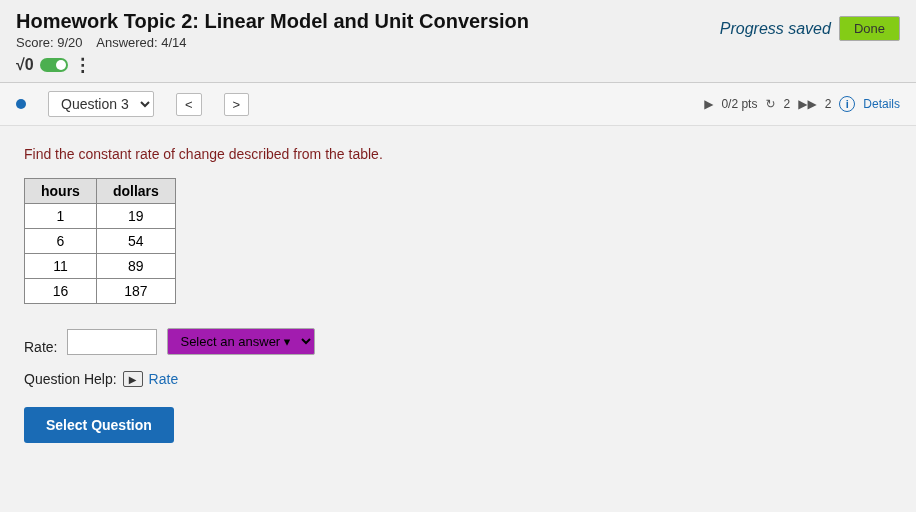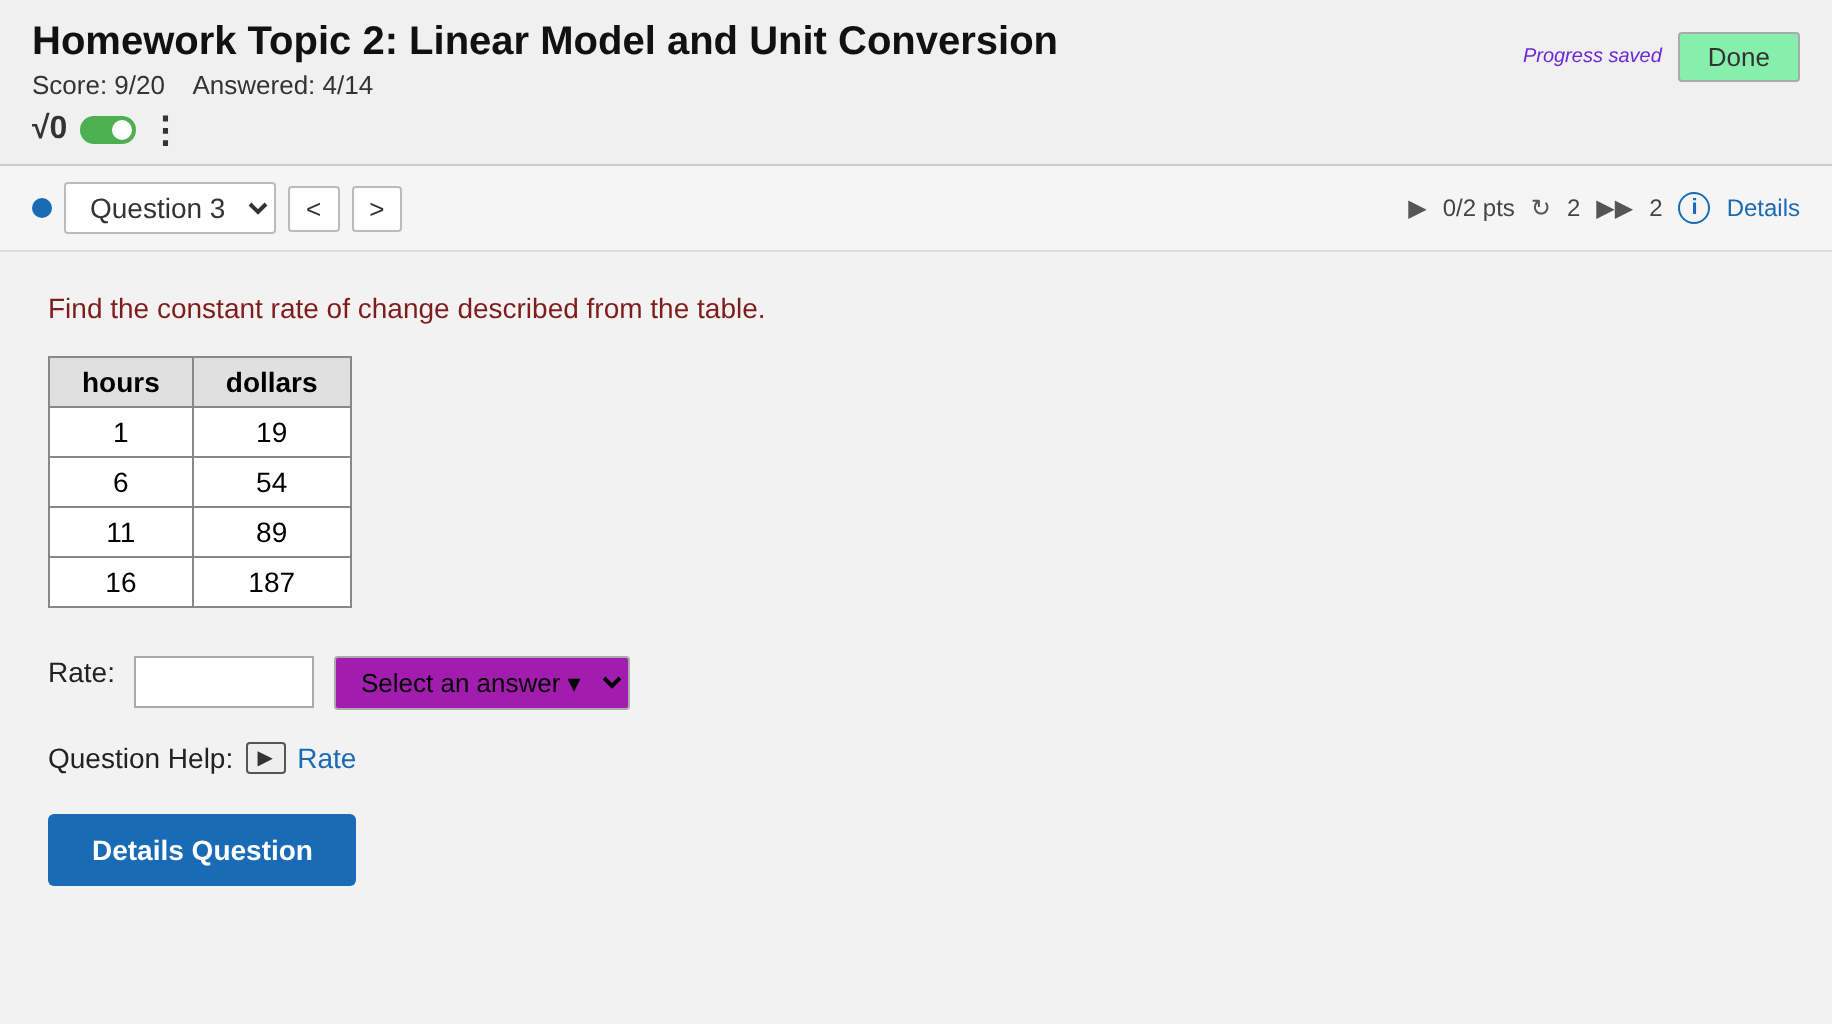--- a/index.html
+++ b/index.html
@@ -65,45 +65,45 @@
       font-weight: bold;
       letter-spacing: 1px;
     }
     .top-bar-right {
       display: flex;
       align-items: center;
       gap: 8px;
       margin-top: 6px;
     }
     .progress-saved {
-      font-size: 10px;
-      color: #6d28d9;
+      font-size: 16px;
+      color: #0c4a6e;
       font-style: italic;
     }
     .done-btn {
-      background: #86efac;
+      background: #84cc16;
       border: 1px solid #aaa;
       padding: 4px 14px;
       font-size: 13px;
       cursor: pointer;
       border-radius: 2px;
       color: #333;
     }
     .question-bar {
       background: #f5f5f5;
       border-bottom: 1px solid #ddd;
       padding: 8px 16px;
       display: flex;
       justify-content: space-between;
       align-items: center;
     }
     .question-selector {
       display: flex;
       align-items: center;
-      gap: 6px;
+      gap: 22px;
     }
     .blue-dot {
       width: 10px;
       height: 10px;
       background: #1a6bb5;
       border-radius: 50%;
       display: inline-block;
     }
     .question-dropdown {
       font-size: 14px;
@@ -155,21 +155,21 @@
       text-align: center;
       font-size: 14px;
       background: white;
     }
     .data-table th {
       background: #e0e0e0;
       font-weight: bold;
     }
     .rate-row {
       display: flex;
-      align-items: flex-start;
+      align-items: flex-end;
       gap: 10px;
       margin-bottom: 16px;
     }
     .rate-label {
       font-size: 14px;
       color: #222;
     }
     .rate-input {
       border: 1px solid #aaa;
       padding: 4px 8px;
@@ -305,14 +305,14 @@
       <option>Select an answer ▾</option>
     </select>
   </div>
 
   <div class="question-help">
     <span>Question Help:</span>
     <span class="video-icon">▶</span>
     <a class="video-link">Rate</a>
   </div>
 
-  <button class="submit-btn">Details Question</button>
+  <button class="submit-btn">Select Question</button>
 </div>
 
 </body></html>

